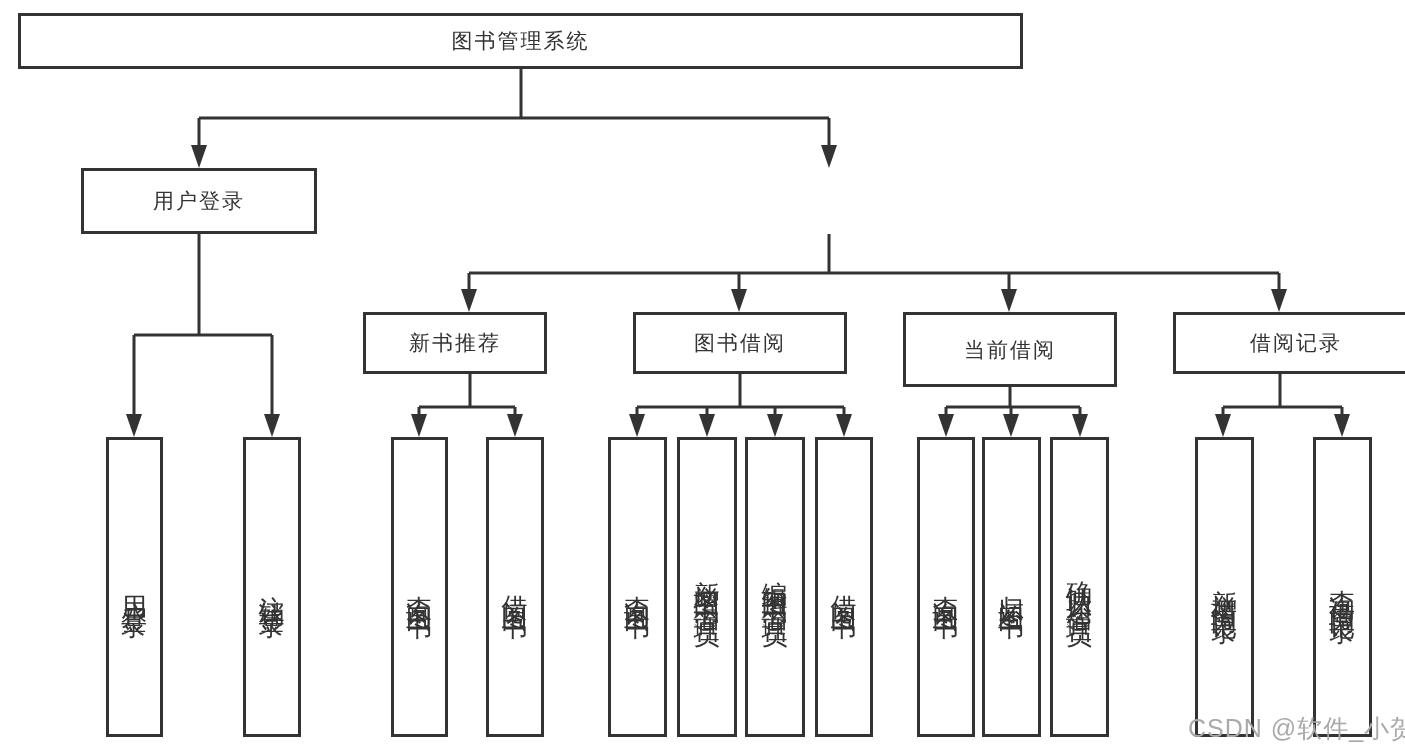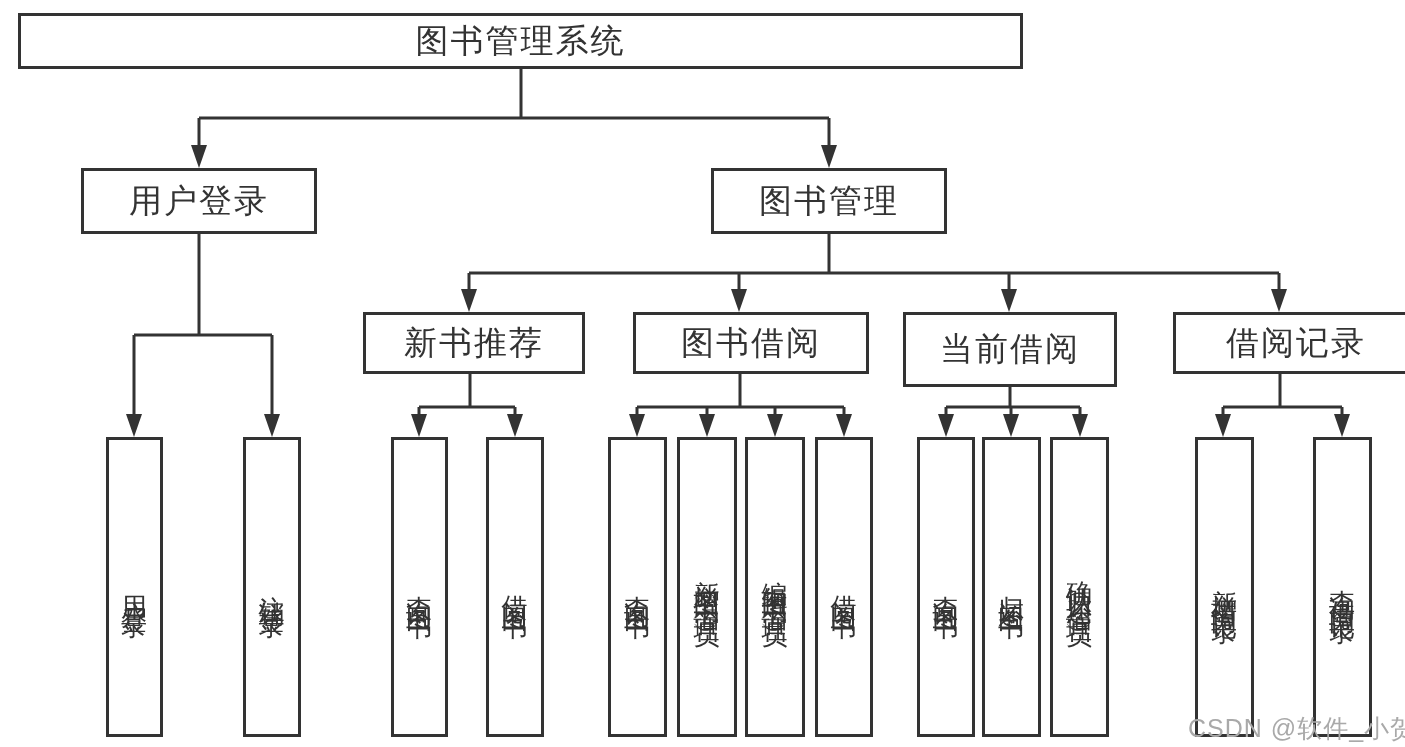--- a/index.html
+++ b/index.html
@@ -37,21 +37,21 @@
     box-sizing:border-box;
     background:#fff;
     border:3px solid var(--line);
     display:flex;
     align-items:center;
     justify-content:center;
     color:var(--text);
     z-index:2;
   }
   .hbox{
-    font-size:33px;
+    font-size:21px;
     letter-spacing:2px;
     white-space:nowrap;
   }
   .vbox span{
     writing-mode:vertical-rl;
     text-orientation:mixed;
     font-size:26px;
     letter-spacing:6px;
     line-height:1;
   }
@@ -103,24 +103,23 @@
     <polygon class="arrowhead" points="1072,414 1088,414 1080,437"></polygon>
 
     <path class="connector" d="M1280 374 V407 M1223 407 H1342 M1223 407 V414 M1342 407 V414"></path>
     <polygon class="arrowhead" points="1215,414 1231,414 1223,437"></polygon>
     <polygon class="arrowhead" points="1334,414 1350,414 1342,437"></polygon>
   </svg>
 
   <div class="node hbox" style="left:18px;top:13px;width:1005px;height:56px;">图书管理系统</div>
 
   <div class="node hbox" style="left:81px;top:168px;width:236px;height:66px;">用户登录</div>
-  <div class="node hbox" style="left:711px;top:168px;width:236px;height:66px;">图书管理</div>
 
-  <div class="node hbox" style="left:363px;top:312px;width:222px;height:62px;">新书推荐</div>
-  <div class="node hbox" style="left:633px;top:312px;width:236px;height:62px;">图书借阅</div>
+  <div class="node hbox" style="left:363px;top:312px;width:184px;height:62px;">新书推荐</div>
+  <div class="node hbox" style="left:633px;top:312px;width:214px;height:62px;">图书借阅</div>
   <div class="node hbox" style="left:903px;top:312px;width:214px;height:75px;">当前借阅</div>
   <div class="node hbox" style="left:1173px;top:312px;width:246px;height:62px;">借阅记录</div>
 
   <div class="node vbox" style="left:106px;top:437px;width:57px;height:300px;">
     <span>用户登录</span>
   </div>
   <div class="node vbox" style="left:243px;top:437px;width:58px;height:300px;">
     <span>注销登录</span>
   </div>
 

